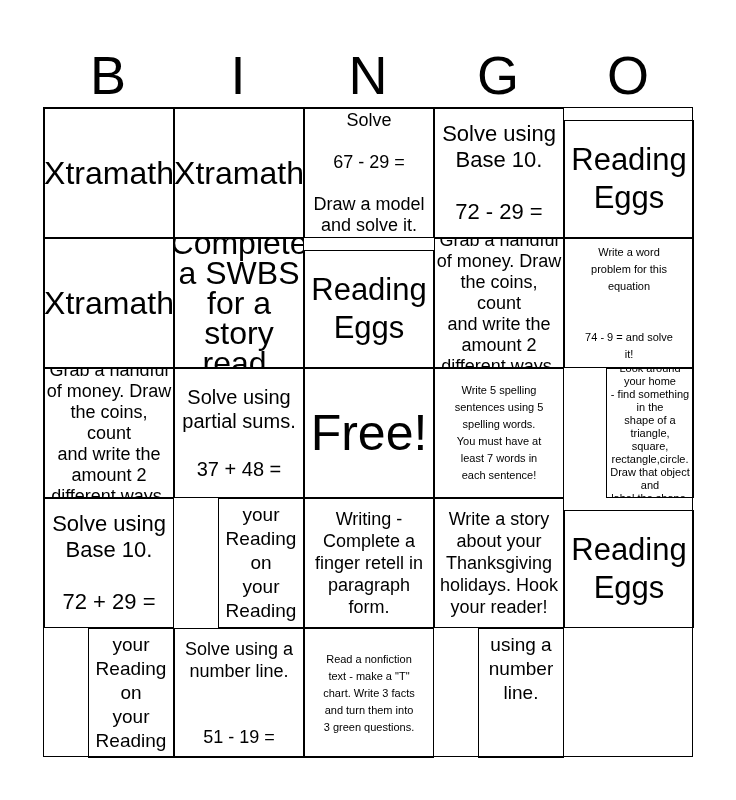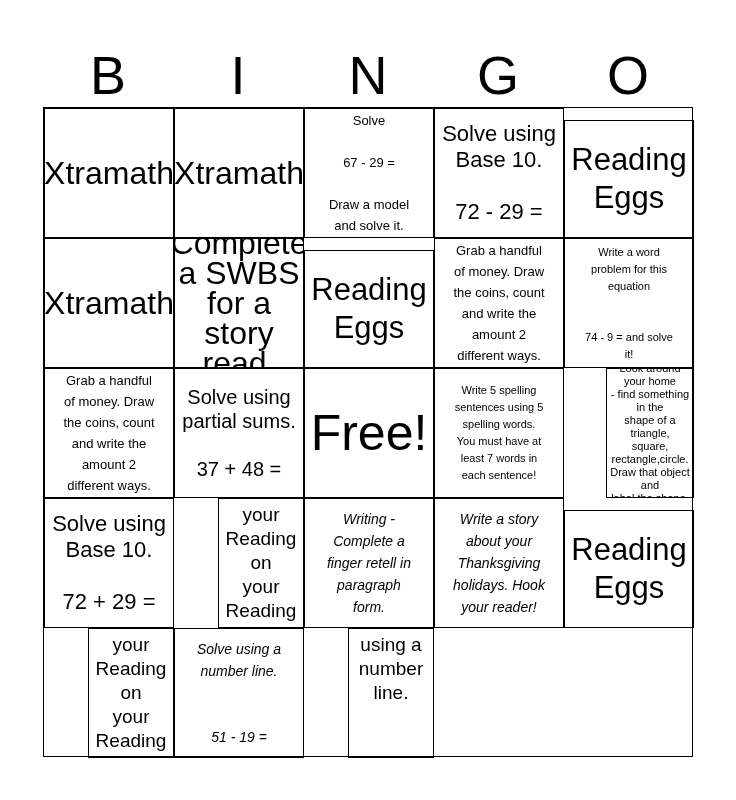--- a/index.html
+++ b/index.html
@@ -9,22 +9,22 @@
               display: grid; grid-template-columns: repeat(5, 130px); }
     .header span { text-align: center; font-size: 54px; line-height: 60px; }
     .grid { position: absolute; left: 43px; top: 107px; width: 650px; height: 650px;
             display: grid; grid-template-columns: repeat(5, 130px); grid-template-rows: repeat(5, 130px);
             border: 1px solid #000; box-sizing: border-box; }
     .cell { border: 1px solid #000; box-sizing: border-box; display: flex; align-items: center;
             justify-content: center; text-align: center; white-space: pre-line; overflow: hidden;
             padding: 0 1px; }
     .s11 { font-size: 11px; line-height: 13px; margin-left: 42px; }
     .s14 { font-size: 11px; line-height: 17px; }
-    .s15 { font-size: 13px; line-height: 21px; }
-    .s18 { font-size: 14px; line-height: 22px; font-style: italic; }
+    .s15 { font-size: 18px; line-height: 21px; }
+    .s18 { font-size: 18px; line-height: 22px; }
     .s19 { font-size: 19px; line-height: 24px; margin-left: 44px; }
     .s20 { font-size: 20px; line-height: 24px; }
     .s22 { font-size: 22px; line-height: 26px; }
     .s24 { font-size: 32px; line-height: 30px; }
     .s28 { font-size: 32px; line-height: 33px; }
     .s31 { font-size: 31px; line-height: 38px; margin-top: 12px; }
     .s50 { font-size: 50px; line-height: 56px; }
   </style>
 </head>
 <body>
@@ -121,18 +121,23 @@
 Eggs</div>
   <div class="cell s19">Record your
 Reading on
 your Reading
 Log</div>
   <div class="cell s18">Solve using a
 number line.
 
 
 51 - 19 =</div>
+  <div class="cell s14">Read a nonfiction
+text - make a "T"
+chart. Write 3 facts
+and turn them into
+3 green questions.</div>
   <div class="cell s19">Solve using a
 number line.
 
 
 53 - 27 =</div>
 </div>
 
 </body></html>

